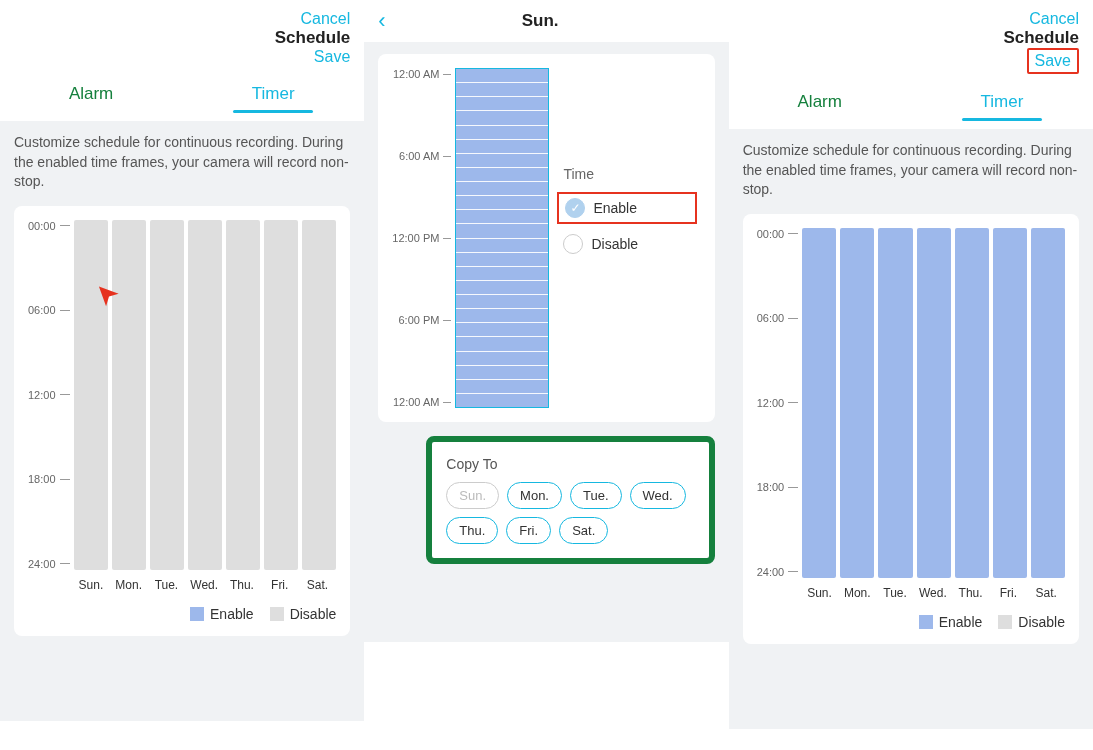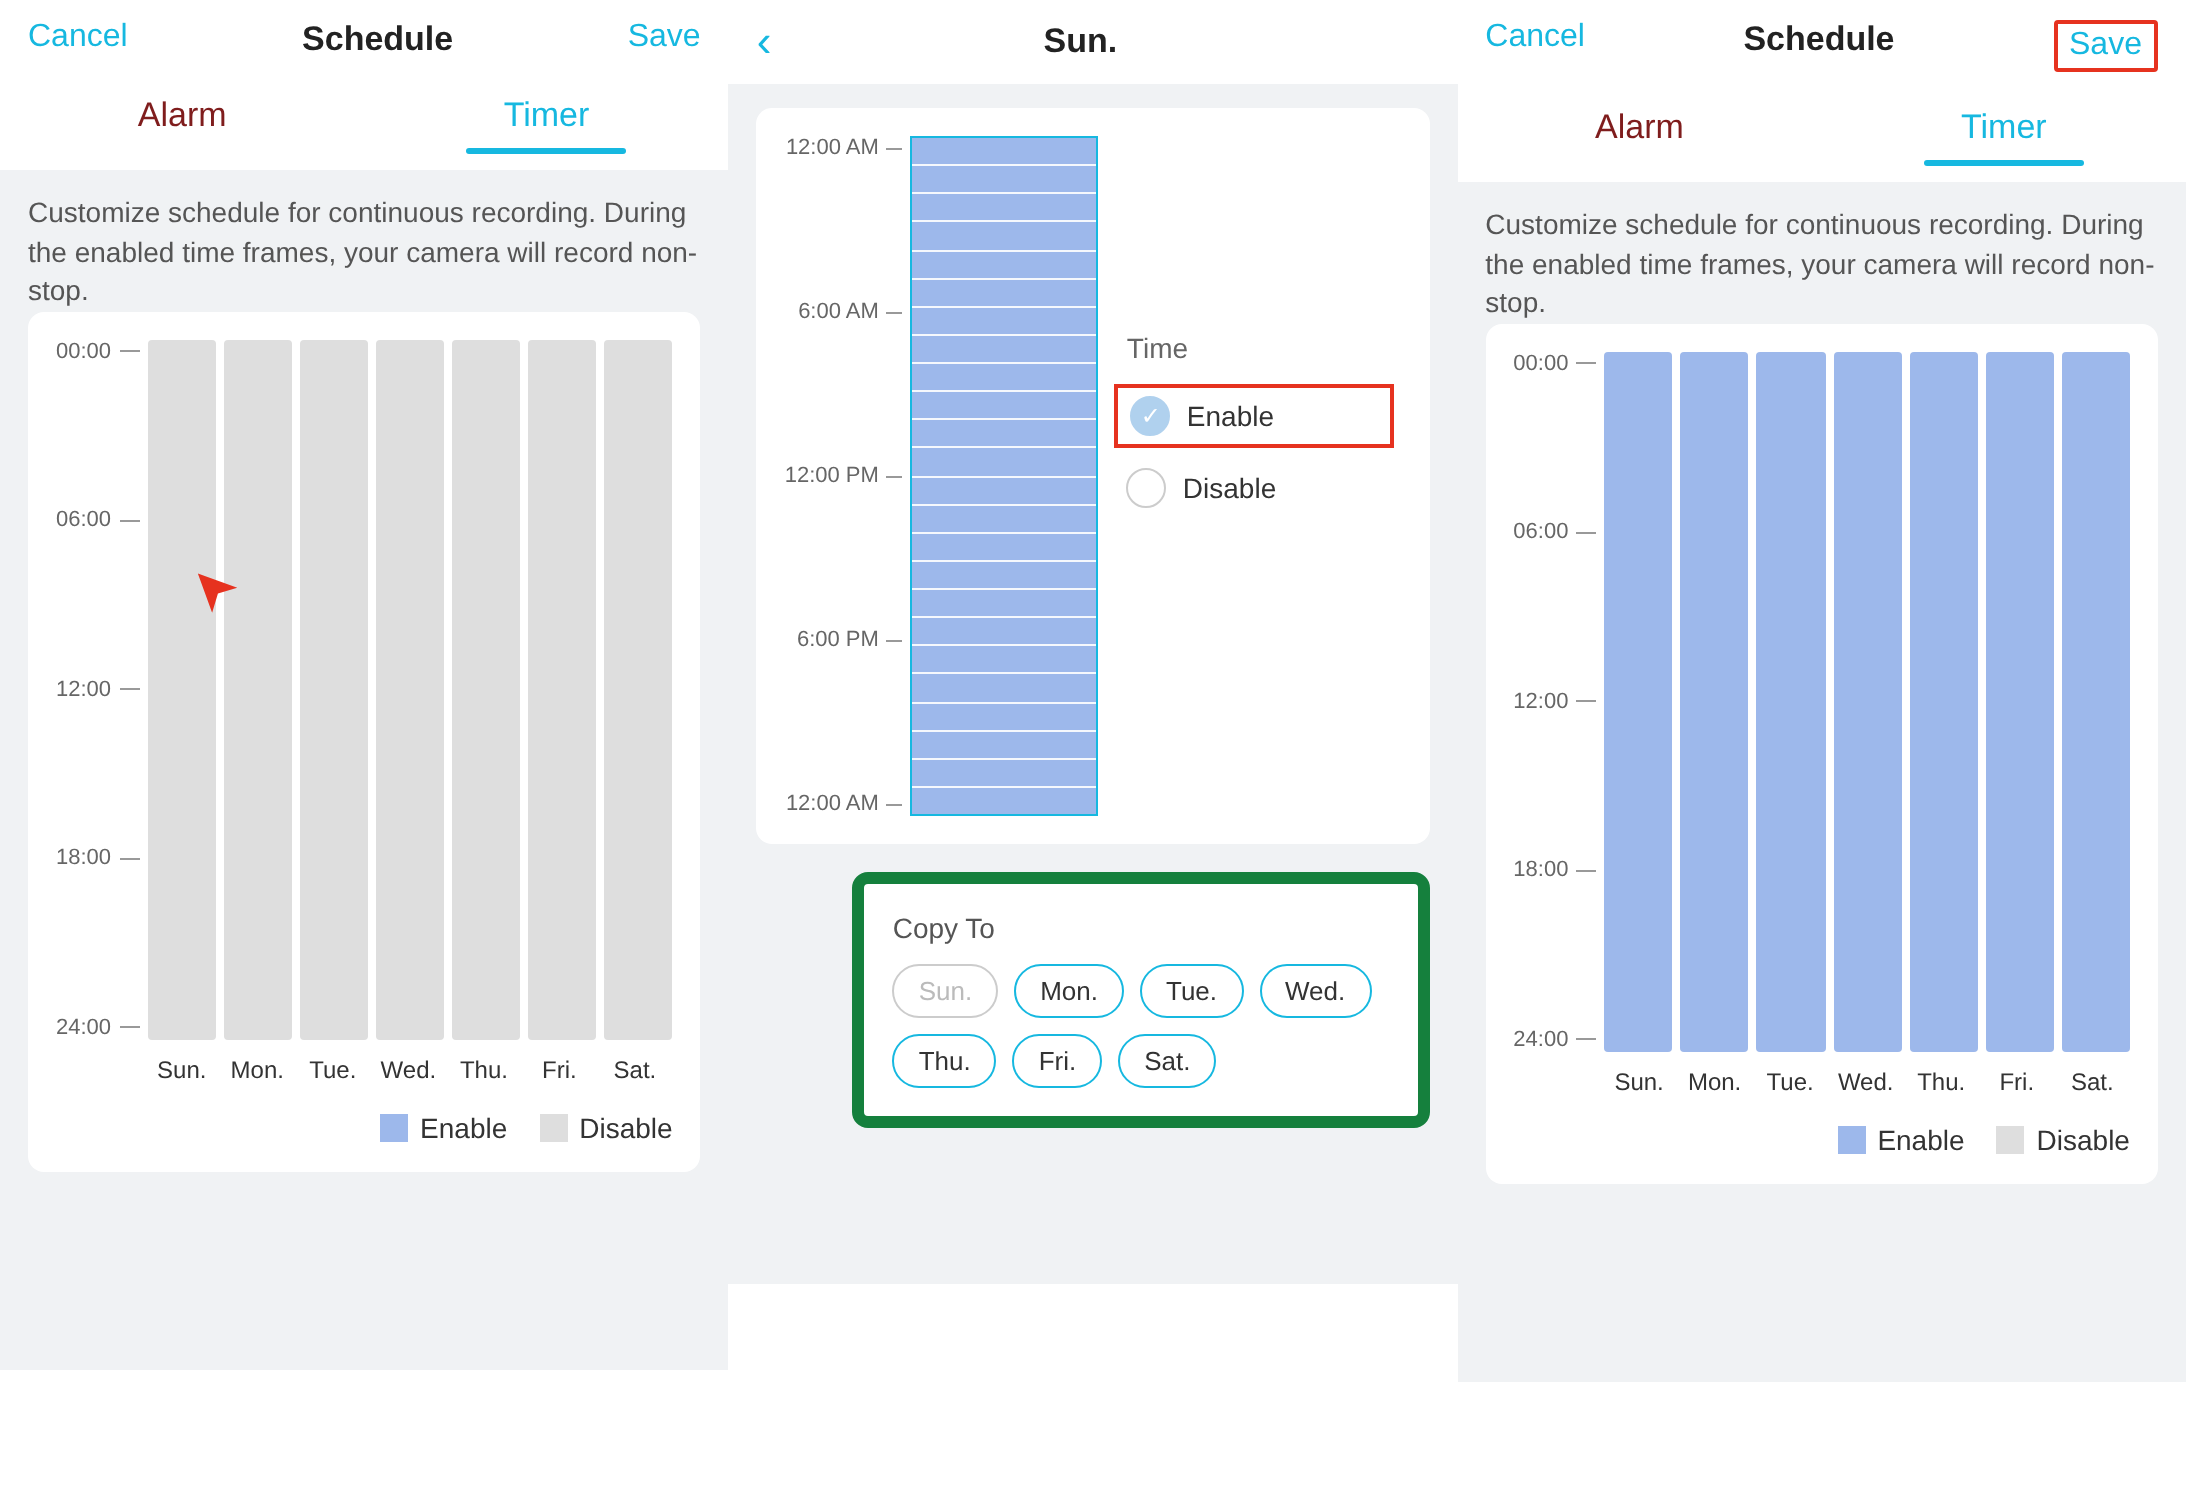--- a/index.html
+++ b/index.html
@@ -1,31 +1,31 @@
 <!DOCTYPE html>
 <html><head>
 <meta charset="utf-8">
 <style>
 * { box-sizing: border-box; margin: 0; padding: 0; font-family: -apple-system, BlinkMacSystemFont, 'Segoe UI', sans-serif; }
 body { background: #fff; width: 1093px; height: 750px; display: flex; }
 .pane { flex: 1; position: relative; background: #fff; }
 .pane1, .pane3 { width: 365px; }
 .pane2 { width: 363px; }
-.hdr { display: flex; align-items: flex-start; justify-content: space-between; padding: 10px 14px 8px; }
+.hdr { display: flex; align-items: flex-end; justify-content: space-between; padding: 10px 14px 8px; flex-direction: column; }
 .hdr .cancel, .hdr .save { color: #16b8e0; font-size: 16px; cursor: pointer; }
 .hdr .title { font-size: 17px; font-weight: 600; color: #222; }
 .red-box { border: 2px solid #e6321f; padding: 2px 6px; border-radius: 2px; }
 .tabs { display: flex; }
-.tab { flex: 1; text-align: center; padding: 10px 0 8px; font-size: 17px; color: #7f1d1d; cursor: pointer; }
+.tab { flex: 1; text-align: center; padding: 10px 0 8px; font-size: 17px; color: #15803d; cursor: pointer; }
 .tab.active { color: #16b8e0; }
 .tab.active .underline { display: block; height: 3px; background: #16b8e0; margin: 6px auto 0; width: 80px; border-radius: 2px; }
 .underline { display: none; }
 .content { padding: 12px 14px; background: #f0f2f4; min-height: 600px; }
 .card { background: #fff; border-radius: 8px; padding: 14px; margin-bottom: 14px; }
-.desc { font-size: 14px; color: #555; line-height: 1.4; }
+.desc { font-size: 14px; color: #555; line-height: 1.4; margin-bottom: 14px; }
 .chart { display: flex; }
 .y-axis { display: flex; flex-direction: column; justify-content: space-between; height: 350px; padding-right: 4px; }
 .y-tick { font-size: 11px; color: #666; display: flex; align-items: center; }
 .y-tick::after { content: ''; display: inline-block; width: 10px; height: 1px; background: #999; margin-left: 4px; }
 .bars { display: flex; gap: 4px; flex: 1; align-items: flex-end; height: 350px; }
 .bar { width: 100%; height: 350px; border-radius: 2px; }
 .bar.disabled { background: #dedede; }
 .bar.enabled { background: #9db8eb; }
 .x-labels { display: flex; margin-top: 8px; margin-left: 44px; }
 .x-label { flex: 1; text-align: center; font-size: 12px; color: #333; }

